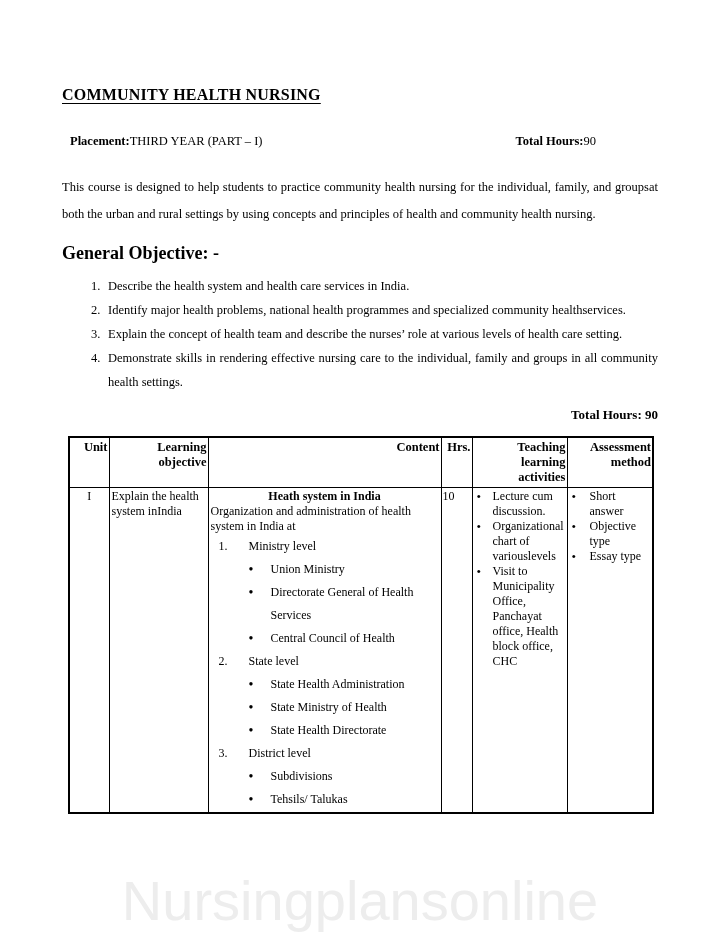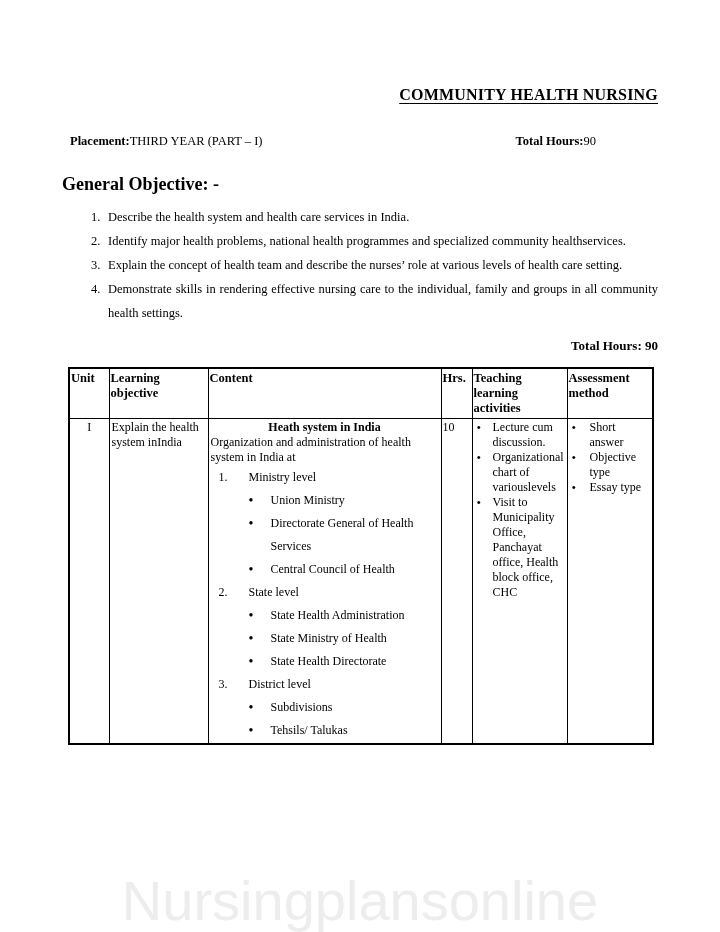--- a/index.html
+++ b/index.html
@@ -7,21 +7,21 @@
   body {
     background: #ffffff;
     color: #000000;
     font-family: "Liberation Serif", "DejaVu Serif", serif;
     position: relative;
     overflow: hidden;
   }
   .page { padding: 86px 62px 0 62px; position: relative; }
 
   .title {
-    text-align: right;
+    text-align: left;
     font-size: 16px;
     font-weight: bold;
     text-decoration: underline;
     text-underline-offset: 3px;
     letter-spacing: 0.2px;
     margin-bottom: 30px;
   }
 
   .meta-row {
     display: flex;
@@ -64,21 +64,21 @@
     width: 584px;
     table-layout: fixed;
   }
   .syllabus th, .syllabus td {
     border: 1px solid #000;
     vertical-align: top;
   }
   .syllabus th {
     font-size: 12.5px;
     font-weight: bold;
-    text-align: left;
+    text-align: right;
     line-height: 15px;
     padding: 2px 1px;
   }
   .syllabus td {
     font-size: 12px;
     line-height: 15px;
     padding: 1px 2px;
     height: 322px;
   }
   td.unit { text-align: center; }
@@ -116,20 +116,21 @@
 
   <div class="meta-row">
     <div>
       <span class="b">Placement:</span><span class="val">THIRD YEAR (PART – I)</span>
     </div>
     <div>
       <span class="b">Total Hours:</span><span class="val">90</span>
     </div>
   </div>
 
+  <div class="cd-body">This course is designed to help students to practice community health nursing for the individual, family, and groupsat both the urban and rural settings by using concepts and principles of health and community health nursing.</div>
 
   <div class="go-heading">General Objective: -</div>
 
   <ul class="objectives">
     <li class="obj-item">
       <span class="obj-num">1.</span>
       <span class="obj-text">Describe the health system and health care services in India.</span>
     </li>
     <li class="obj-item">
       <span class="obj-num">2.</span>

